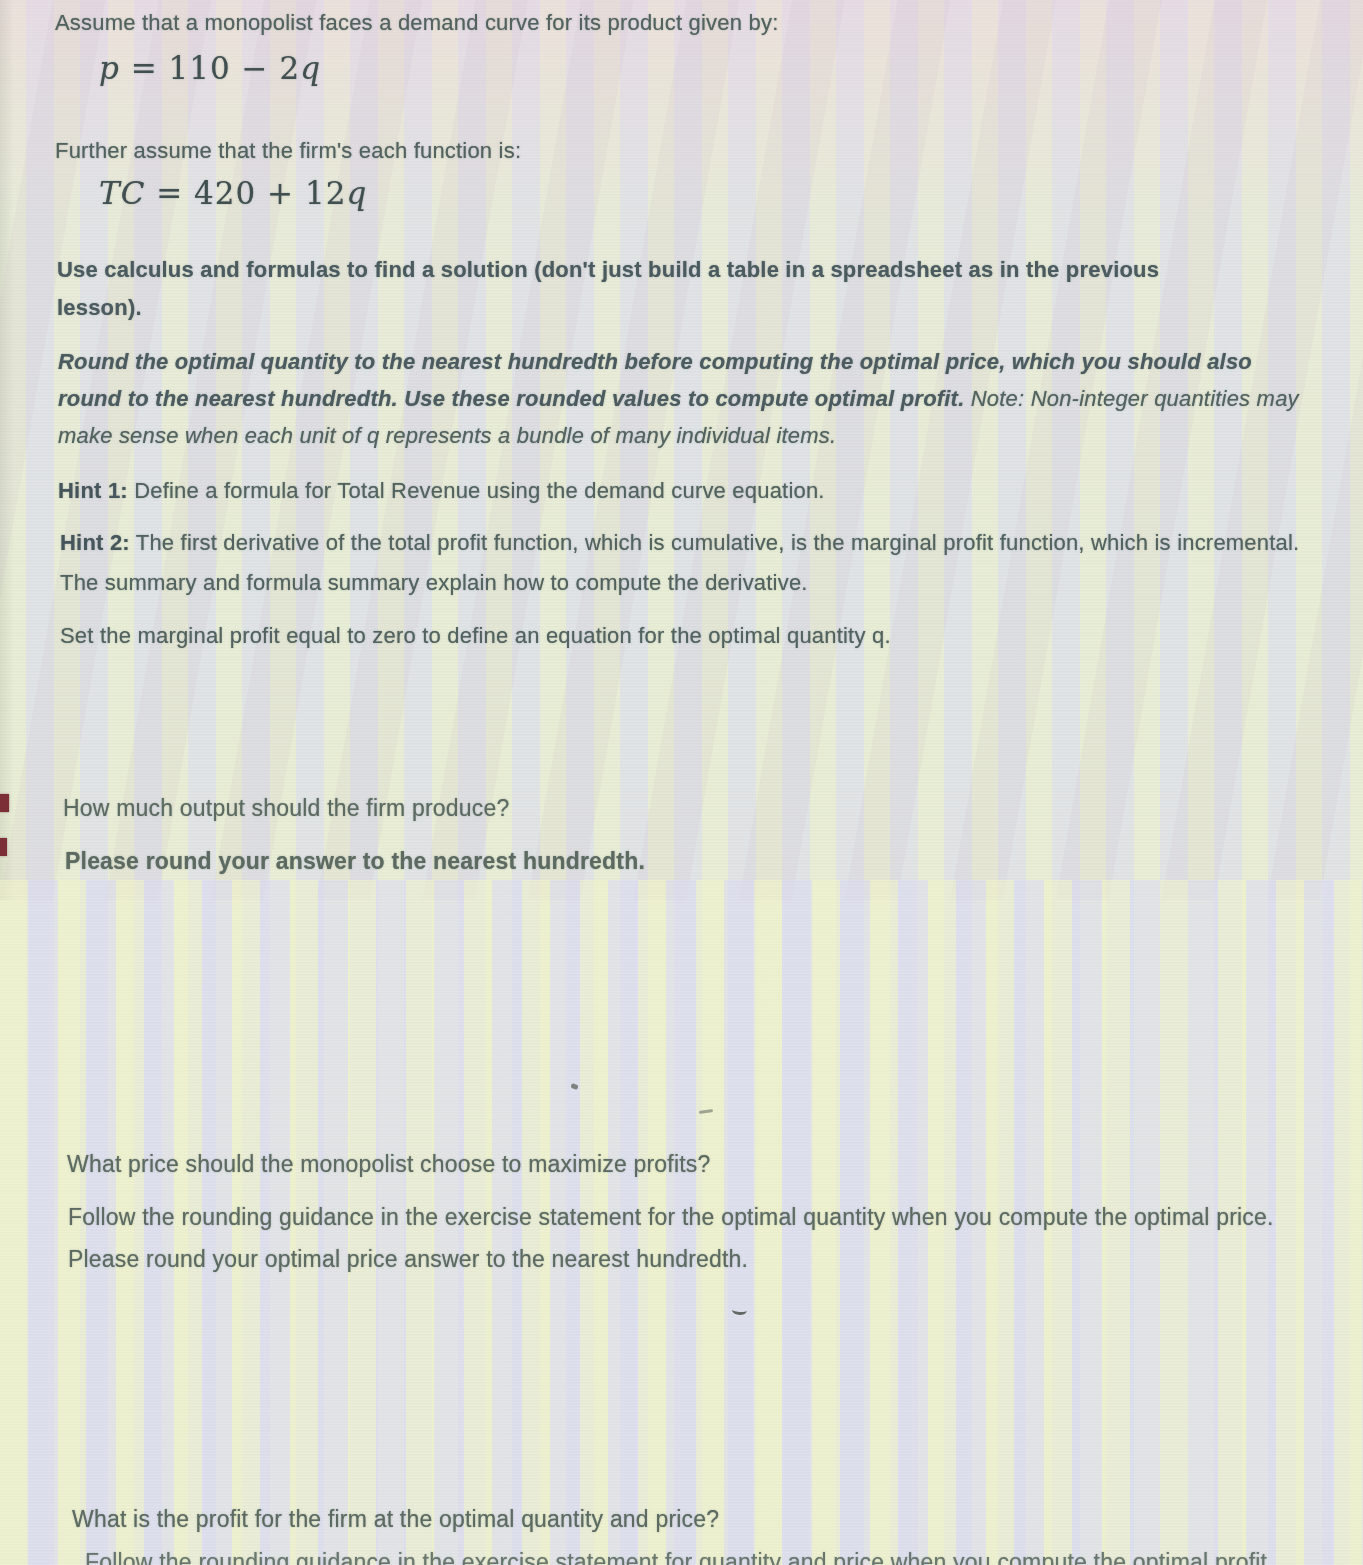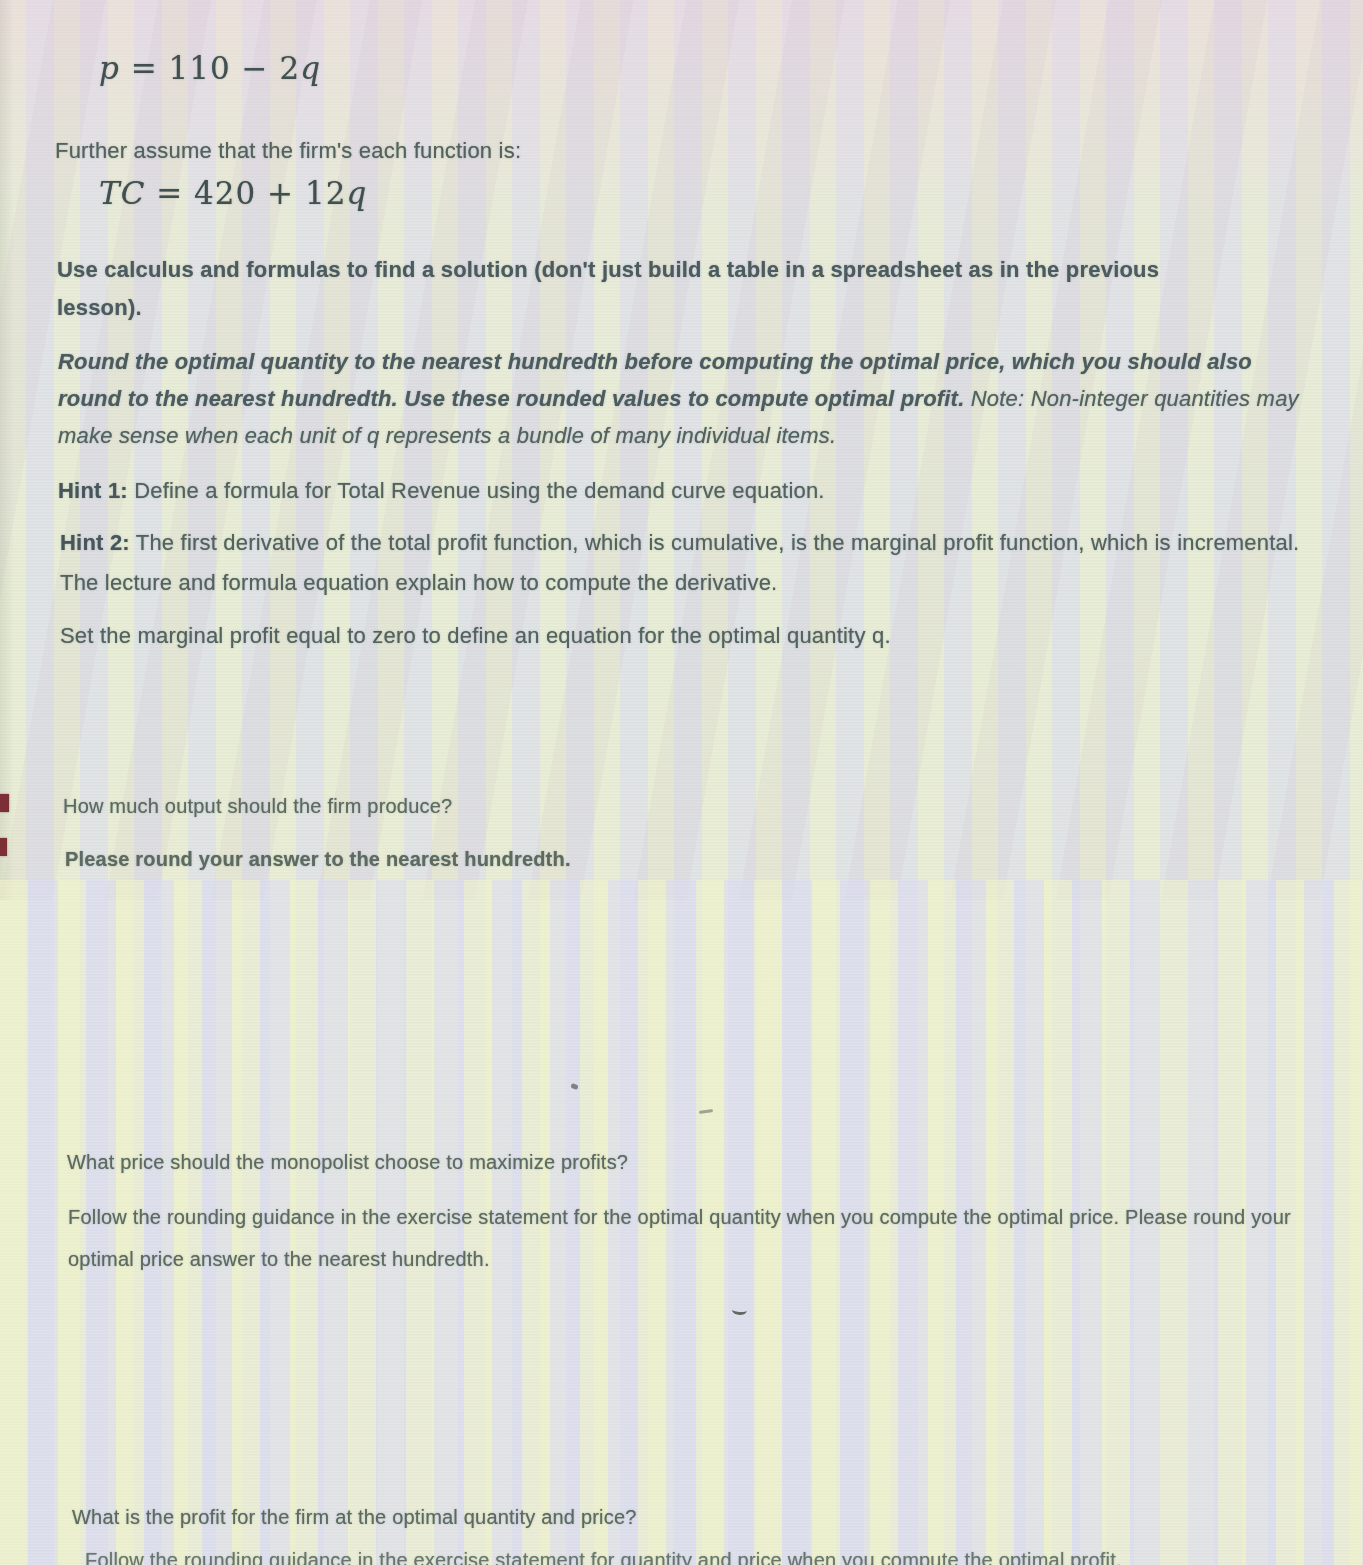--- a/index.html
+++ b/index.html
@@ -29,32 +29,33 @@
     background:
       repeating-linear-gradient(100deg, rgba(0,0,0,0) 0 52px, rgba(196,178,198,0.12) 52px 104px),
       linear-gradient(90deg, rgba(70,80,70,0.10), rgba(0,0,0,0) 14px);
     pointer-events:none;
   }
   .abs{position:absolute;z-index:2;}
   .soft{text-shadow:0 0 1px rgba(88,104,100,0.55), 0 0 2.5px rgba(120,140,130,0.25);}
   .body-text{font-size:22px;color:#52625e;letter-spacing:0.2px;line-height:40px;}
   .bold-text{font-size:22px;font-weight:bold;color:#4b5b60;letter-spacing:0.2px;line-height:38px;}
   .hint-label{font-weight:bold;color:#46565c;}
-  .question{font-size:20px;color:#5c6a61;letter-spacing:0.2px;}
+  .question{font-size:23px;color:#5c6a61;letter-spacing:0.2px;}
   .math{font-family:"DejaVu Serif",serif;font-size:31px;color:#414f50;letter-spacing:1px;margin-left:44px;}
   .mvar{font-style:italic;}
   .edge-mark{background:#7c2f36;box-shadow:0 0 2px rgba(90,30,40,0.5);}
   .speck{background:#5d665c;opacity:0.75;}
   p{margin:0;}
 </style>
 </head>
 <body>
 
 <div id="screen">
 
+  <p class="abs body-text soft" style="top:3px;left:55px;width:1280px;">Assume that a monopolist faces a demand curve for its product given by:</p>
 
   <div class="abs math soft" style="top:50px;left:55px;">
     <span class="mvar">p</span><span> = 110 − 2</span><span class="mvar">q</span>
   </div>
 
   <p class="abs body-text soft" style="top:131px;left:55px;width:1280px;">Further assume that the firm's each function is:</p>
 
   <div class="abs math soft" style="top:175px;left:55px;">
     <span class="mvar">TC</span><span> = 420 + 12</span><span class="mvar">q</span>
   </div>
@@ -66,21 +67,21 @@
     <span class="body-text" style="line-height:37px;">Note: Non-integer quantities may make sense when each unit of q represents a bundle of many individual items.</span>
   </p>
 
   <p class="abs body-text soft" style="top:471px;left:58px;max-width:1280px;">
     <span class="hint-label">Hint 1:</span>
     <span>Define a formula for Total Revenue using the demand curve equation.</span>
   </p>
 
   <p class="abs body-text soft" style="top:523px;left:60px;max-width:1272px;">
     <span class="hint-label">Hint 2:</span>
-    <span>The first derivative of the total profit function, which is cumulative, is the marginal profit function, which is incremental. The lecture and formula equation explain how to compute the derivative.</span>
+    <span>The first derivative of the total profit function, which is cumulative, is the marginal profit function, which is incremental. The summary and formula summary explain how to compute the derivative.</span>
   </p>
 
   <p class="abs body-text soft" style="top:616px;left:60px;max-width:1280px;">Set the marginal profit equal to zero to define an equation for the optimal quantity q.</p>
 
 
   <div class="abs edge-mark" style="top:794px;left:0;width:9px;height:18px;"></div>
   <div class="abs edge-mark" style="top:838px;left:0;width:7px;height:18px;"></div>
 
   <p class="abs question soft" style="top:795px;left:63px;width:1250px;">How much output should the firm produce?</p>
   <p class="abs question soft" style="top:848px;left:65px;width:1250px;font-weight:bold;">Please round your answer to the nearest hundredth.</p>

